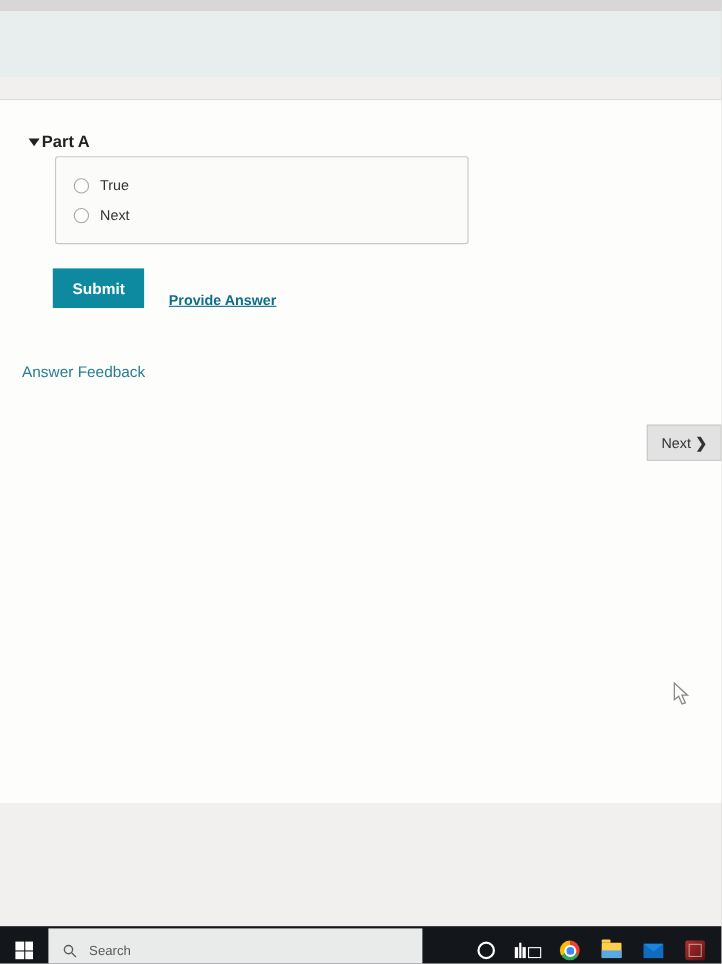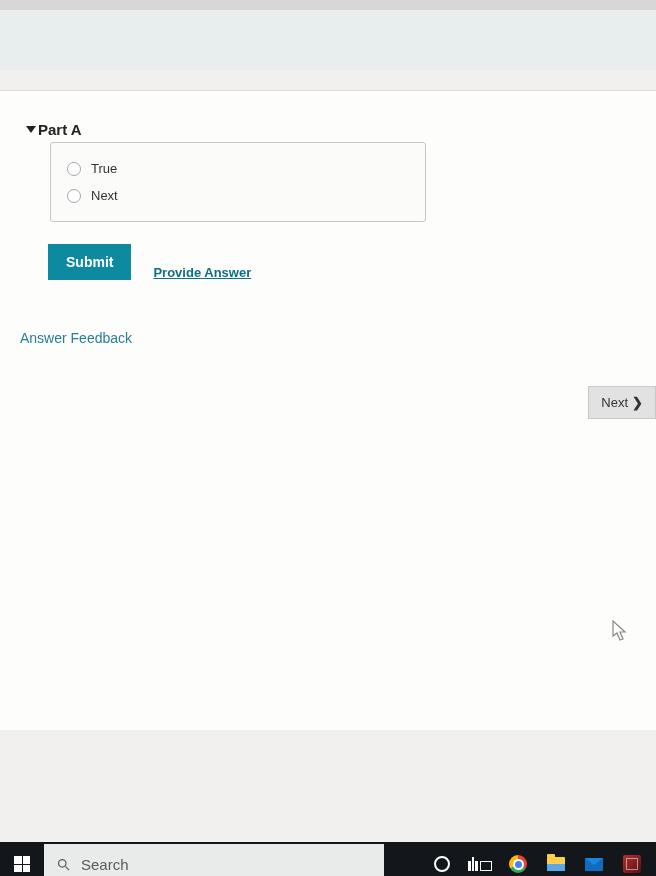--- a/index.html
+++ b/index.html
@@ -22,21 +22,21 @@
   .next-btn { position: absolute; right: 0; top: 295px; background: #e2e2e2; border: 1px solid #c9c9c9; padding: 8px 12px; font-size: 13px; color: #333; cursor: pointer; display: flex; align-items: center; gap: 4px; }
   .next-chevron { font-weight: bold; color: #333; }
 
   
   .taskbar { position: absolute; left: 0; right: 0; bottom: 0; height: 44px; background: #13161a; display: flex; align-items: center; }
   .start-btn { width: 44px; height: 44px; display: flex; align-items: center; justify-content: center; cursor: pointer; }
   .win-logo { width: 16px; height: 16px; display: grid; grid-template-columns: 1fr 1fr; grid-template-rows: 1fr 1fr; gap: 1px; }
   .win-logo div { background: #fff; }
   .search-box { flex: 0 0 340px; height: 40px; background: #e9eaea; display: flex; align-items: center; padding: 0 12px; gap: 10px; margin: 2px 0; }
   .search-icon-svg { width: 15px; height: 15px; }
-  .search-text { color: #5a5a5a; font-size: 15px; text-align: right; }
+  .search-text { color: #5a5a5a; font-size: 12px; text-align: right; }
   .task-icons { display: flex; align-items: center; gap: 18px; margin-left: auto; padding-right: 14px; }
   .t-icon { width: 20px; height: 20px; display: flex; align-items: center; justify-content: center; cursor: pointer; }
   .cortana-circle { width: 16px; height: 16px; border: 2px solid #fff; border-radius: 50%; }
   .taskview { display: flex; gap: 1px; align-items: flex-end; }
   .taskview .bar { width: 2.5px; background: #fff; }
   .taskview .b1 { height: 10px; }
   .taskview .b2 { height: 14px; }
   .taskview .b3 { height: 10px; }
   .taskview .frame { width: 12px; height: 10px; border: 1.5px solid #fff; margin-left: 1px; }
   .chrome-icon { position: relative; width: 18px; height: 18px; border-radius: 50%; background: conic-gradient(#ea4335 0 120deg, #34a853 120deg 240deg, #fbbc05 240deg 360deg); display:flex; align-items:center; justify-content:center;}

